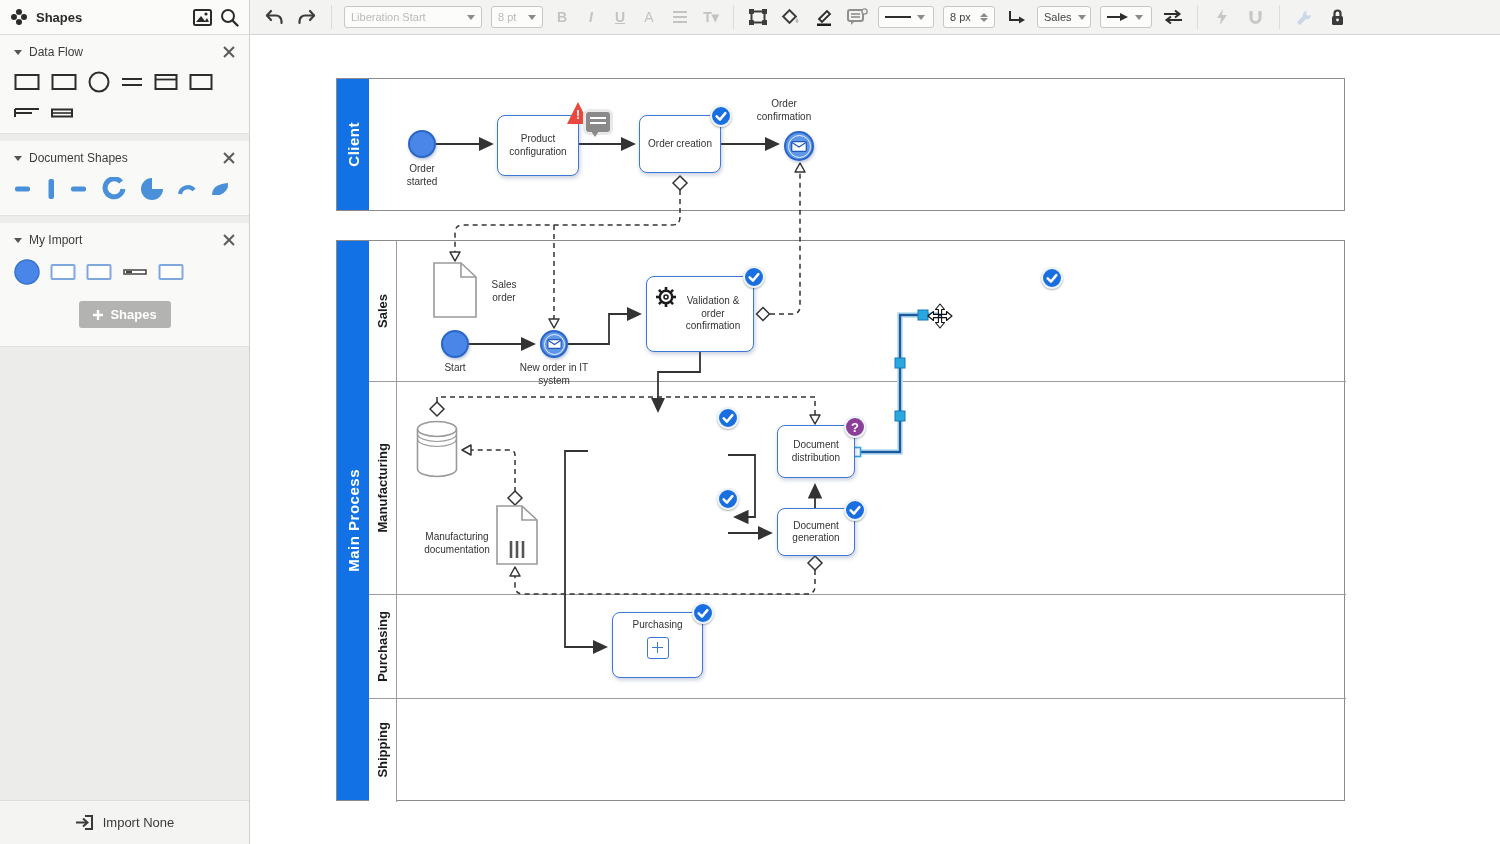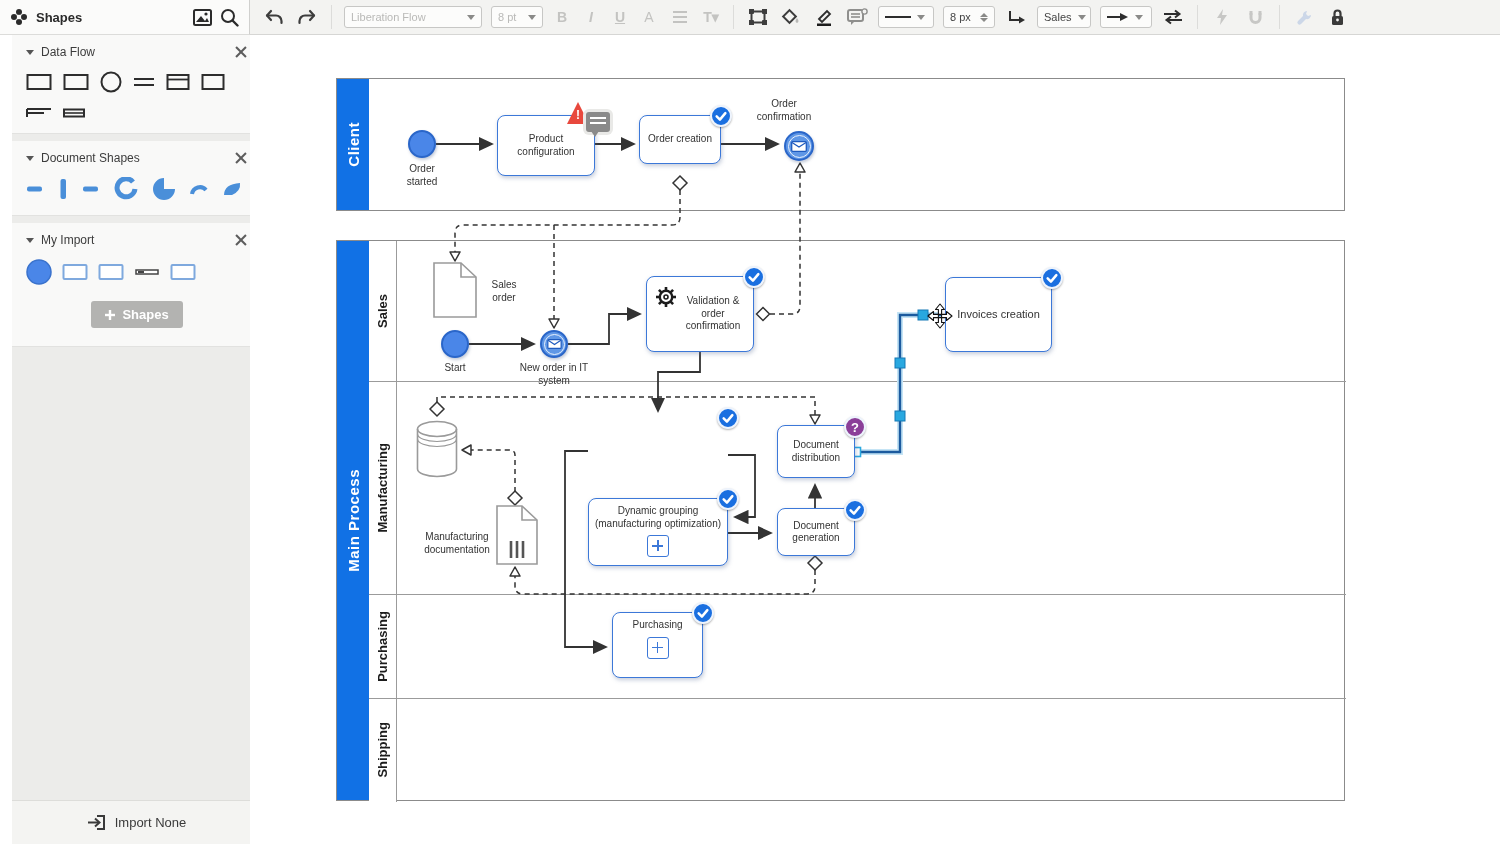--- a/index.html
+++ b/index.html
@@ -22,21 +22,21 @@
     display:flex;align-items:center;padding:0 6px;gap:6px;font-size:11px;color:#444;flex:0 0 auto;}
   .tb-dd.disabled{color:#b9b9b7;}
   .caret{width:0;height:0;border-left:4px solid transparent;border-right:4px solid transparent;
     border-top:5px solid #8a8a88;}
   .spin{display:flex;flex-direction:column;gap:1px;}
   .spin i{width:0;height:0;border-left:4px solid transparent;border-right:4px solid transparent;}
   .spin .up{border-bottom:4px solid #8a8a88;}
   .spin .dn{border-top:4px solid #8a8a88;}
 
   
-  #sidebar{position:absolute;left:12px;top:35px;width:250px;height:809px;background:#ececea;
+  #sidebar{position:absolute;left:0;top:35px;width:250px;height:809px;background:#ececea;
     border-right:1px solid #d0d0ce;}
   .panel-section{background:#f9f9f8;border-bottom:1px solid #e2e2e0;padding:10px 14px 14px;}
   .sec-head{display:flex;align-items:center;gap:7px;margin-bottom:12px;}
   .sec-head .lbl{font-size:12px;color:#3c3c3c;flex:1;}
   .shape-row{display:flex;align-items:center;gap:11px;flex-wrap:wrap;row-gap:14px;}
   .x-icon{width:12px;height:12px;position:relative;}
   .x-icon:before,.x-icon:after{content:"";position:absolute;left:5px;top:-1px;width:2px;height:14px;background:#5c5c5c;}
   .x-icon:before{transform:rotate(45deg);} .x-icon:after{transform:rotate(-45deg);}
   .tri-down{width:0;height:0;border-left:4px solid transparent;border-right:4px solid transparent;border-top:5px solid #555;}
   #shapes-btn{display:block;margin:16px auto 4px;width:92px;height:27px;border:none;border-radius:3px;
@@ -126,21 +126,21 @@
           </svg>
       </span>
       <span class="tb-btn">
         <svg width="20" height="18" viewBox="0 0 20 18">
             <path d="M13 3 L17 7.5 L13 12" fill="none" stroke="#3d3d3d" stroke-width="2.2" stroke-linecap="round" stroke-linejoin="round"></path>
             <path d="M17 7.5 H8 a5.5 5.5 0 0 0 -5.5 5.5 V15" fill="none" stroke="#3d3d3d" stroke-width="2.2" stroke-linecap="round"></path>
           </svg>
       </span>
       <span class="tb-sep"></span>
       <span class="tb-dd disabled" style="width:138px">
-        <span style="flex:1">Liberation Flow</span>
+        <span style="flex:1">Liberation Start</span>
           <span class="caret"></span>
       </span>
       <span class="tb-dd disabled" style="width:52px">
         <span style="flex:1">8 pt</span>
           <span class="caret"></span>
       </span>
       <span class="tb-letter">B</span>
       <span class="tb-letter" style="font-style:italic">I</span>
       <span class="tb-letter" style="text-decoration:underline">U</span>
       <span class="tb-letter" style="font-weight:normal">A</span>
@@ -458,30 +458,30 @@
         <rect x="668" y="275" width="10" height="10" fill="#29a8e0" stroke="#1578b5"></rect>
         <rect x="645" y="323" width="10" height="10" fill="#29a8e0" stroke="#1578b5"></rect>
         <rect x="645" y="376" width="10" height="10" fill="#29a8e0" stroke="#1578b5"></rect>
       </g>
     </svg>
 
     <div class="event" style="left:158px;top:95px;width:28px;height:28px;background:#4a86e8"></div>
     <div class="free-label" style="left:127px;top:127px;width:90px">Order
 started</div>
 
-    <div class="node task" style="left:247px;top:80px;width:98px;height:61px">
+    <div class="node task" style="left:247px;top:80px;width:82px;height:61px">
       <span class="node-label">Product
 configuration</span>
     </div>
     <div class="alert-tri" style="left:317px;top:67px">
         <span>!</span>
       </div>
     <div class="comment-ic" style="left:336px;top:77px"></div>
 
-    <div class="node task" style="left:389px;top:80px;width:82px;height:49px">
+    <div class="node task" style="left:389px;top:80px;width:82px;height:58px">
       <span class="node-label">Order creation</span>
     </div>
     <div class="badge check" style="left:460px;top:70px">
       <svg width="16" height="16" viewBox="0 0 22 22">
           <polyline points="5,11.5 9.5,16 17,7" fill="none" stroke="#fff" stroke-width="3.4" stroke-linecap="round" stroke-linejoin="round"></polyline>
         </svg>
     </div>
 
     <div class="free-label" style="left:499px;top:62px;width:70px">Order
 confirmation</div>
@@ -529,47 +529,39 @@
         </g>
       <circle cx="12" cy="12" r="6.2" fill="#fff" stroke="#1c1c1c" stroke-width="2.4"></circle>
       <circle cx="12" cy="12" r="2" fill="#fff" stroke="#1c1c1c" stroke-width="1.6"></circle>
     </svg>
     <div class="badge check" style="left:493px;top:231px">
       <svg width="16" height="16" viewBox="0 0 22 22">
           <polyline points="5,11.5 9.5,16 17,7" fill="none" stroke="#fff" stroke-width="3.4" stroke-linecap="round" stroke-linejoin="round"></polyline>
         </svg>
     </div>
 
-    <div class="node task" style="left:695px;top:242px;width:107px;height:75px;font-size:11px">
-      <span class="node-label">Invoices creation</span>
-    </div>
     <div class="badge check" style="left:791px;top:232px">
       <svg width="16" height="16" viewBox="0 0 22 22">
           <polyline points="5,11.5 9.5,16 17,7" fill="none" stroke="#fff" stroke-width="3.4" stroke-linecap="round" stroke-linejoin="round"></polyline>
         </svg>
     </div>
 
     <svg class="cyl-shape" style="left:166px;top:385px" width="42" height="58">
       <path d="M1.5 9 a19.5 7.5 0 0 1 39 0 V49 a19.5 7.5 0 0 1 -39 0 Z" fill="#fff" stroke="#9a9a9a" stroke-width="1.6"></path>
       <path d="M1.5 9 a19.5 7.5 0 0 0 39 0" fill="none" stroke="#9a9a9a" stroke-width="1.6"></path>
       <path d="M1.5 14 a19.5 7.5 0 0 0 39 0" fill="none" stroke="#9a9a9a" stroke-width="1.2"></path>
       <path d="M1.5 19 a19.5 7.5 0 0 0 39 0" fill="none" stroke="#9a9a9a" stroke-width="1.2"></path>
     </svg>
 
     <div class="badge check" style="left:467px;top:372px">
       <svg width="16" height="16" viewBox="0 0 22 22">
           <polyline points="5,11.5 9.5,16 17,7" fill="none" stroke="#fff" stroke-width="3.4" stroke-linecap="round" stroke-linejoin="round"></polyline>
         </svg>
     </div>
 
-    <div class="node task subproc" style="left:338px;top:463px;width:140px;height:68px">
-      <span class="node-label">Dynamic grouping
-(manufacturing optimization)</span>
-      <span class="plus-marker"></span>
-    </div>
     <div class="badge check" style="left:467px;top:453px">
       <svg width="16" height="16" viewBox="0 0 22 22">
           <polyline points="5,11.5 9.5,16 17,7" fill="none" stroke="#fff" stroke-width="3.4" stroke-linecap="round" stroke-linejoin="round"></polyline>
         </svg>
     </div>
 
     <svg class="doc-shape" style="left:246px;top:470px" width="42" height="60">
       <path d="M1 1 H26 L41 15 V59 H1 Z" fill="#fff" stroke="#9a9a9a" stroke-width="1.6"></path>
       <path d="M26 1 V15 H41" fill="none" stroke="#9a9a9a" stroke-width="1.6"></path>
       <g stroke="#555" stroke-width="2.6">

